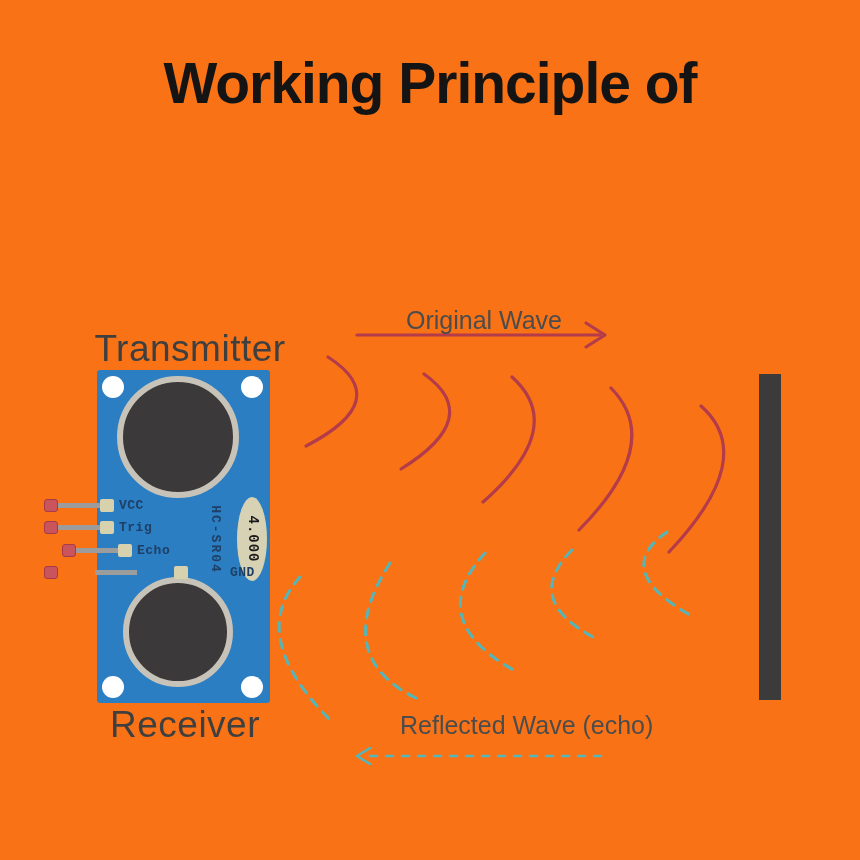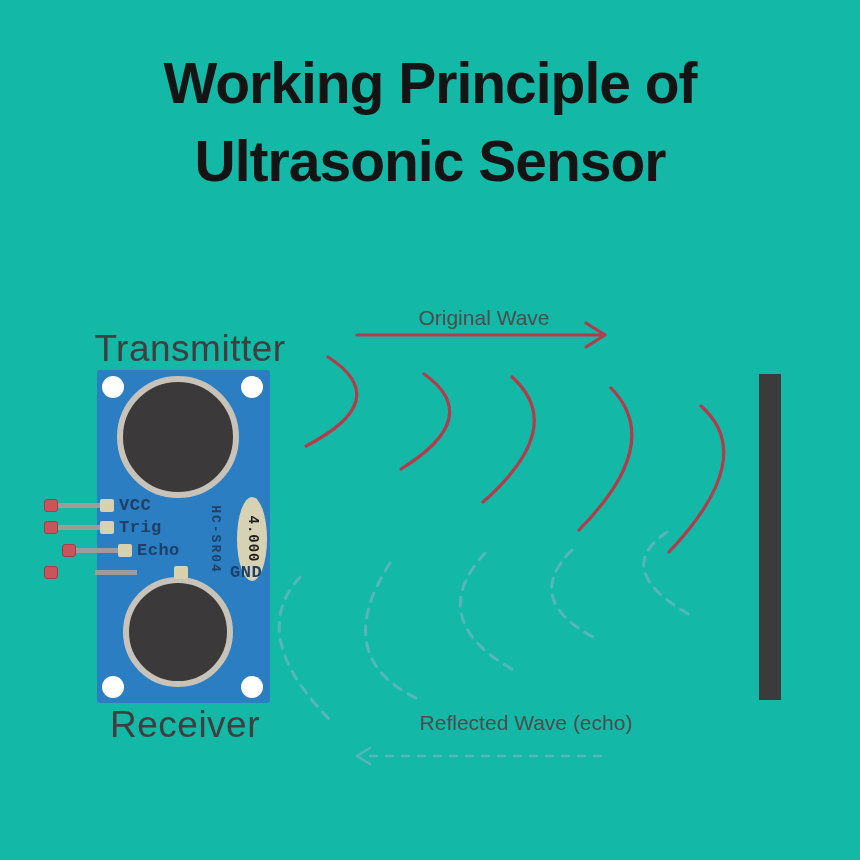--- a/index.html
+++ b/index.html
@@ -1,19 +1,19 @@
 <!DOCTYPE html>
 <html><head>
 <meta charset="utf-8">
 <style>
   html,body{margin:0;padding:0;background:#ffffff;}
   .canvas{
     position:relative;
     width:860px;height:860px;
-    background:#14b8a6;
+    background:#f97316;
     font-family:"Liberation Sans", sans-serif;
     overflow:hidden;
   }
   
   .title{
     position:absolute;left:0;top:44px;width:860px;
     text-align:center;
     font-weight:bold;
     font-size:57px;
     letter-spacing:-1px;
@@ -28,21 +28,21 @@
     color:#3f3f3f;
     font-size:37px;
     font-weight:400;
     text-align:center;
     letter-spacing:0.5px;
     white-space:nowrap;
   }
   .wave-label{
     position:absolute;
     color:#4c4c4c;
-    font-size:21px;
+    font-size:25px;
     font-weight:400;
     text-align:center;
     white-space:nowrap;
   }
   .lbl-transmitter{left:85px;top:328px;width:210px;}
   .lbl-receiver{left:85px;top:704px;width:200px;}
   .lbl-object{left:686px;top:706px;width:160px;}
   .lbl-original{left:384px;top:306px;width:200px;}
   .lbl-reflected{left:400px;top:711px;width:252px;}
   
@@ -98,37 +98,36 @@
     background:#c9545c;border:1.5px solid #a63a46;
     box-sizing:border-box;flex:none;
   }
   .pin-wire{width:42px;height:5px;background:#9c9c9c;flex:none;}
   .pin-pad{
     width:14px;height:13px;background:#d8d1ad;border-radius:2px;flex:none;
   }
   .pin-name{
     margin-left:5px;
     font-family:"Liberation Mono", monospace;
-    font-weight:bold;font-size:17px;letter-spacing:0.5px;
+    font-weight:bold;font-size:13px;letter-spacing:0.5px;
     color:#1e3f66;
   }
   
   .object-bar{
     position:absolute;left:759px;top:374px;width:22px;height:326px;
     background:#3b3b3b;
   }
 </style>
 </head>
 <body>
 
 <div class="canvas">
 
   <div class="title">
     <div>Working Principle of</div>
-    <div>Ultrasonic Sensor</div>
   </div>
 
   <svg class="waves" viewBox="0 0 860 860">
 
     <g stroke="#b33b4a" stroke-width="3.2" fill="none" stroke-linecap="round">
       <path d="M328,357 Q395,400 306,446"></path>
       <path d="M424,374 Q485,417 401,469"></path>
       <path d="M512,377 Q568,427 483,502"></path>
       <path d="M611,388 Q665,443 579,530"></path>
       <path d="M701,406 Q759,457 669,552"></path>

